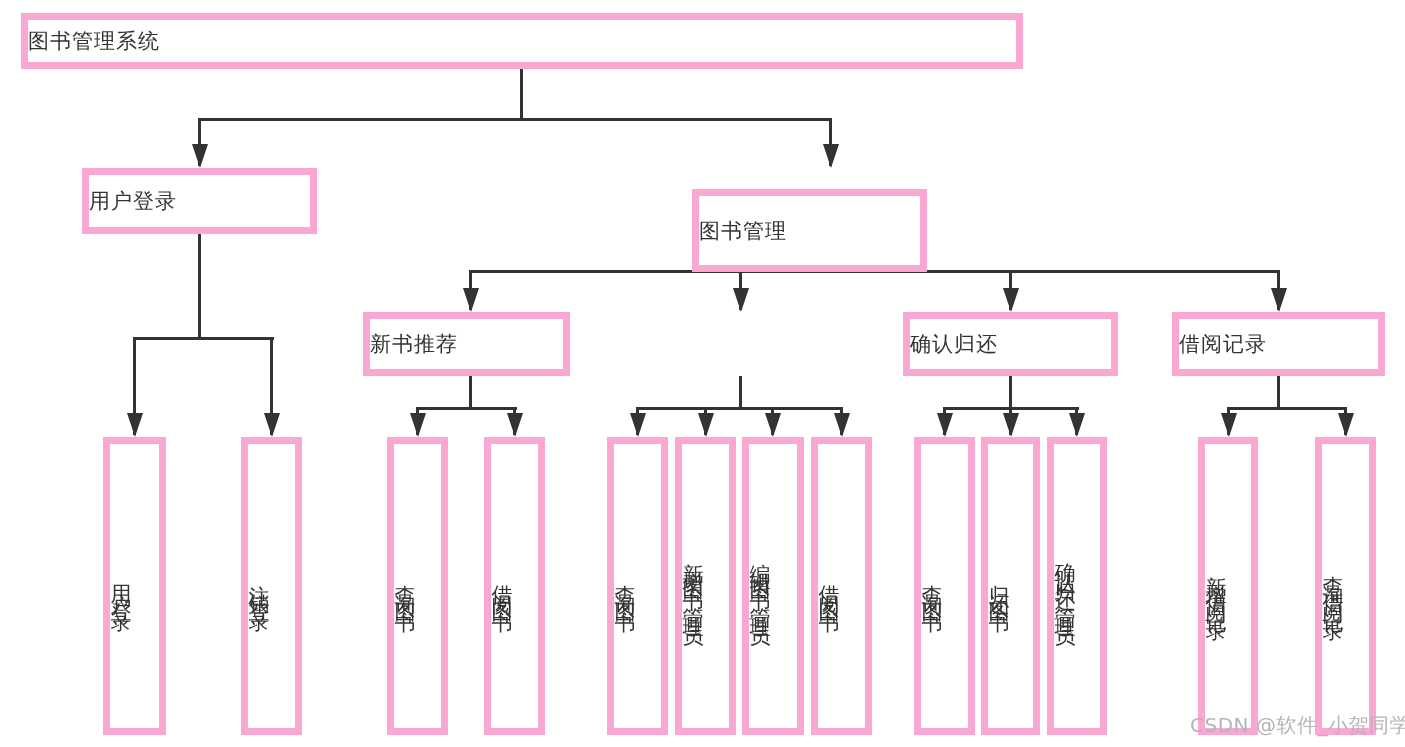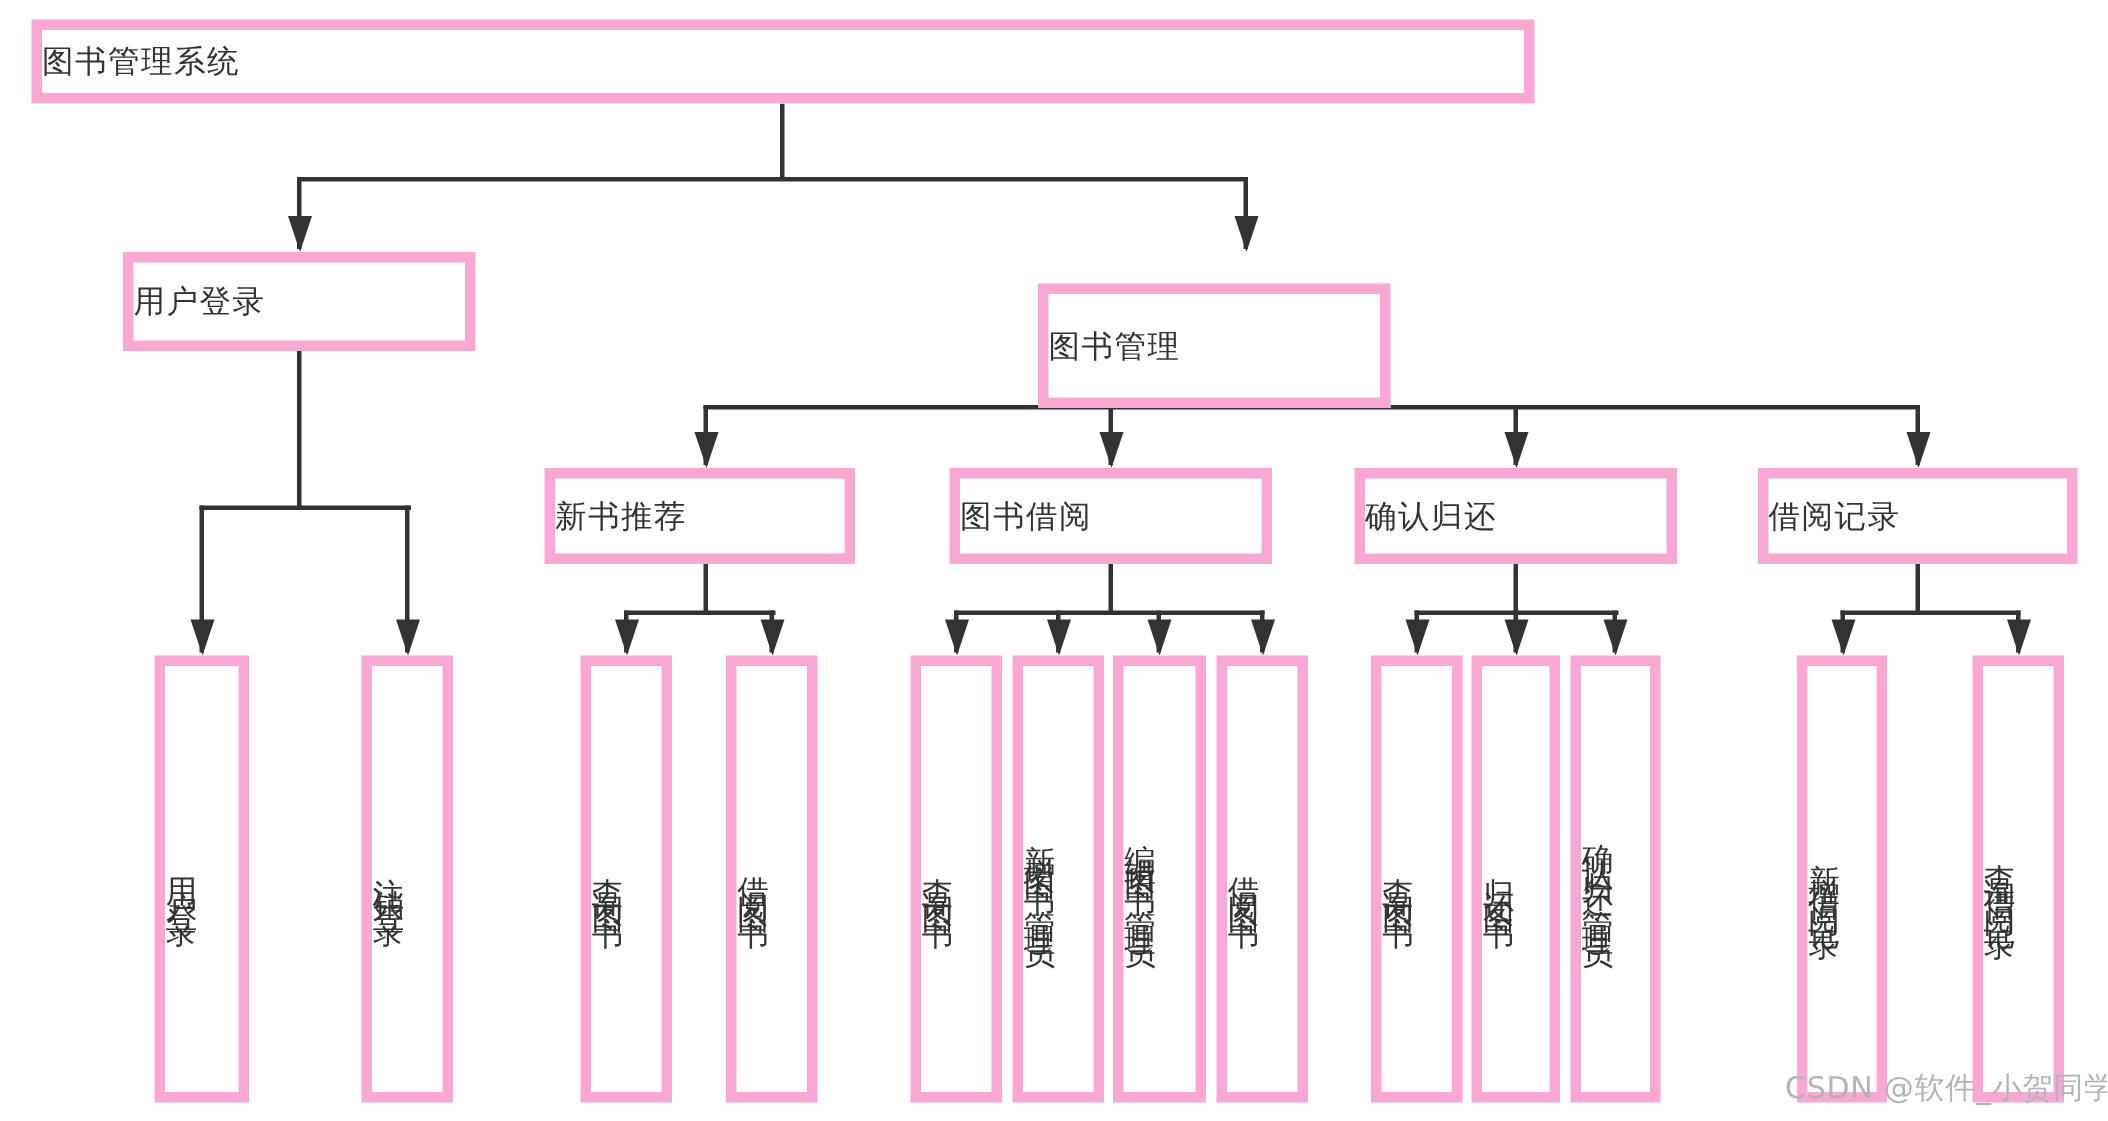--- a/index.html
+++ b/index.html
@@ -72,23 +72,20 @@
   </div>
 
   <div class="box" style="left:692px; top:168px; width:235px; height:83px;margin-top:21px;">
     <span>图书管理</span>
   </div>
 
   <div class="box" style="left:363px; top:312px; width:207px; height:64px;">
     <span>新书推荐</span>
   </div>
 
-  <div class="box" style="left:633px; top:312px; width:215px; height:64px;">
-    <span>图书借阅</span>
-  </div>
 
   <div class="box" style="left:903px; top:312px; width:215px; height:64px;">
     <span>确认归还</span>
   </div>
 
   <div class="box" style="left:1172px; top:312px; width:213px; height:64px;">
     <span>借阅记录</span>
   </div>
 
   <div class="box" style="left:103px; top:437px; width:63px; height:298px;">

